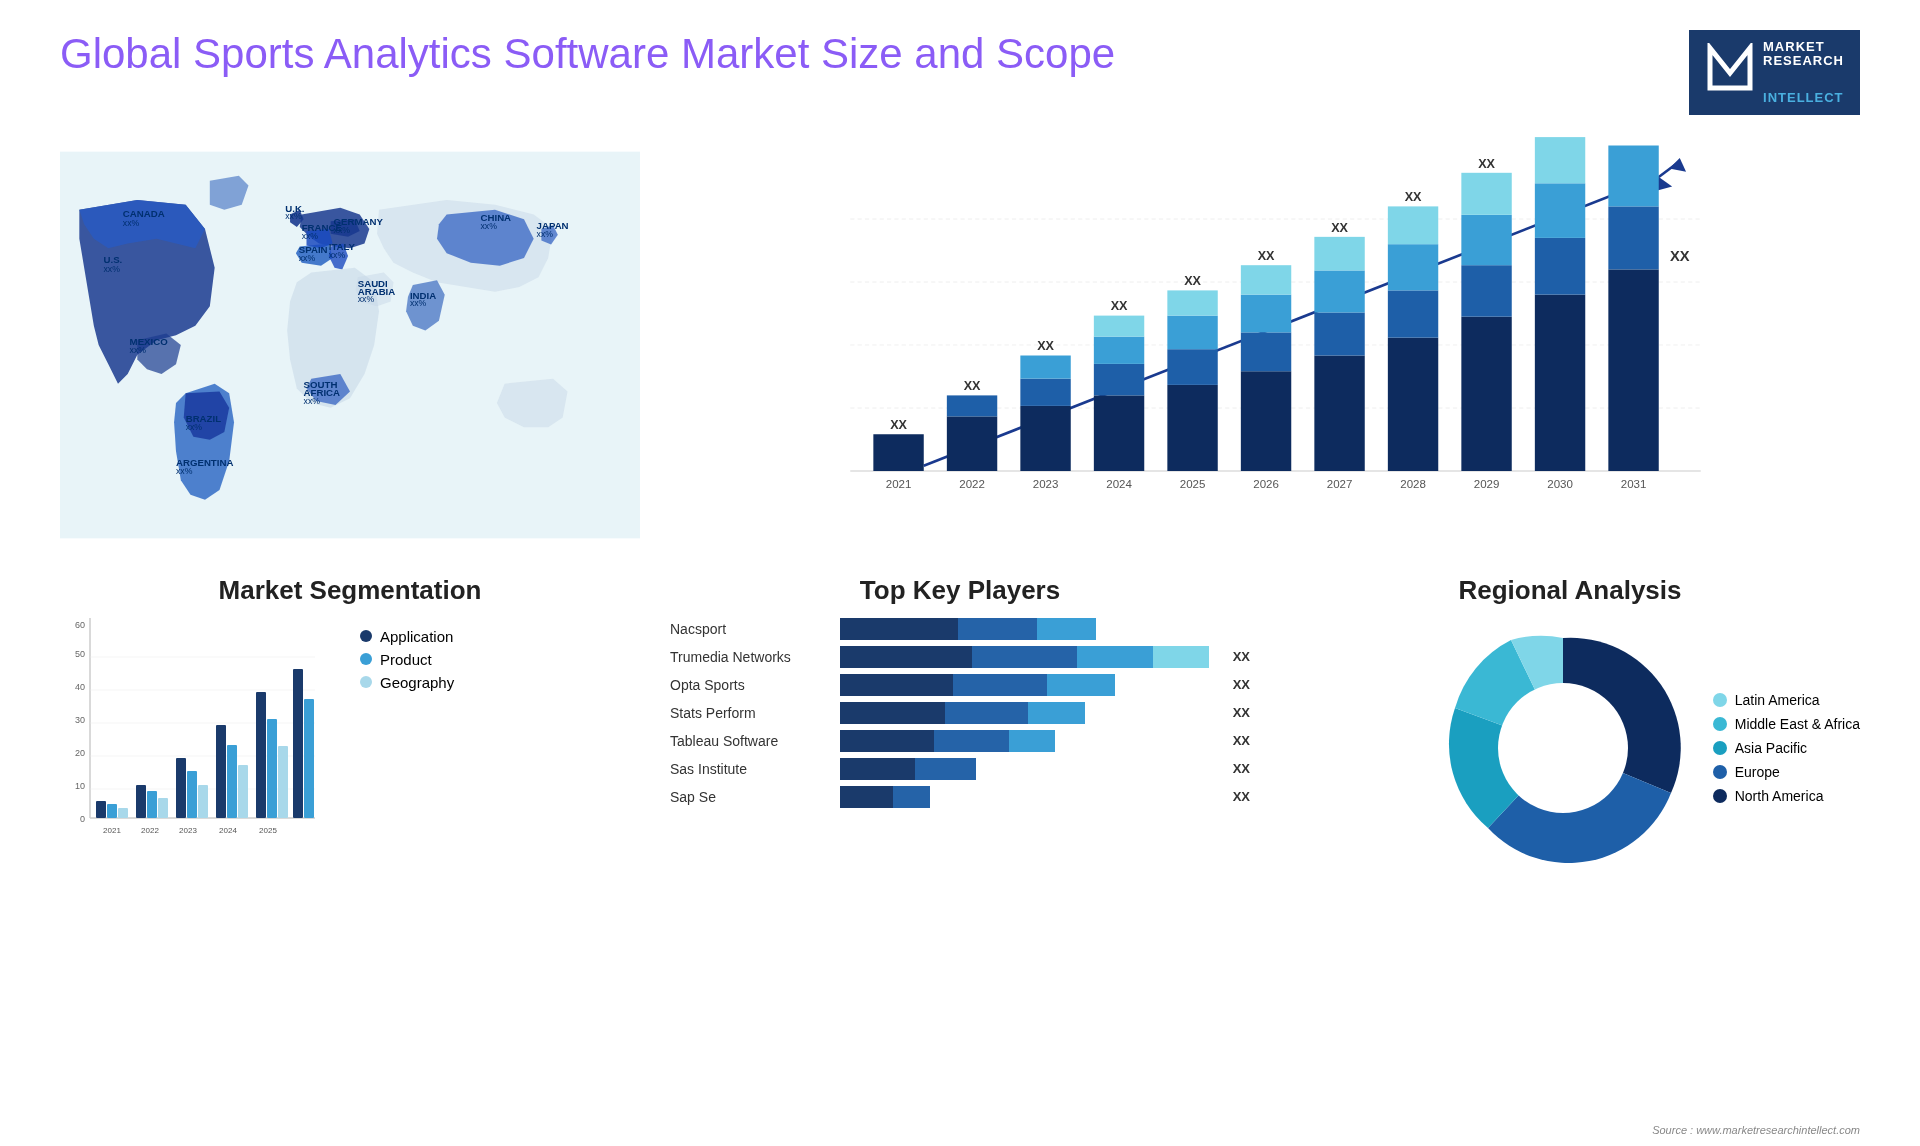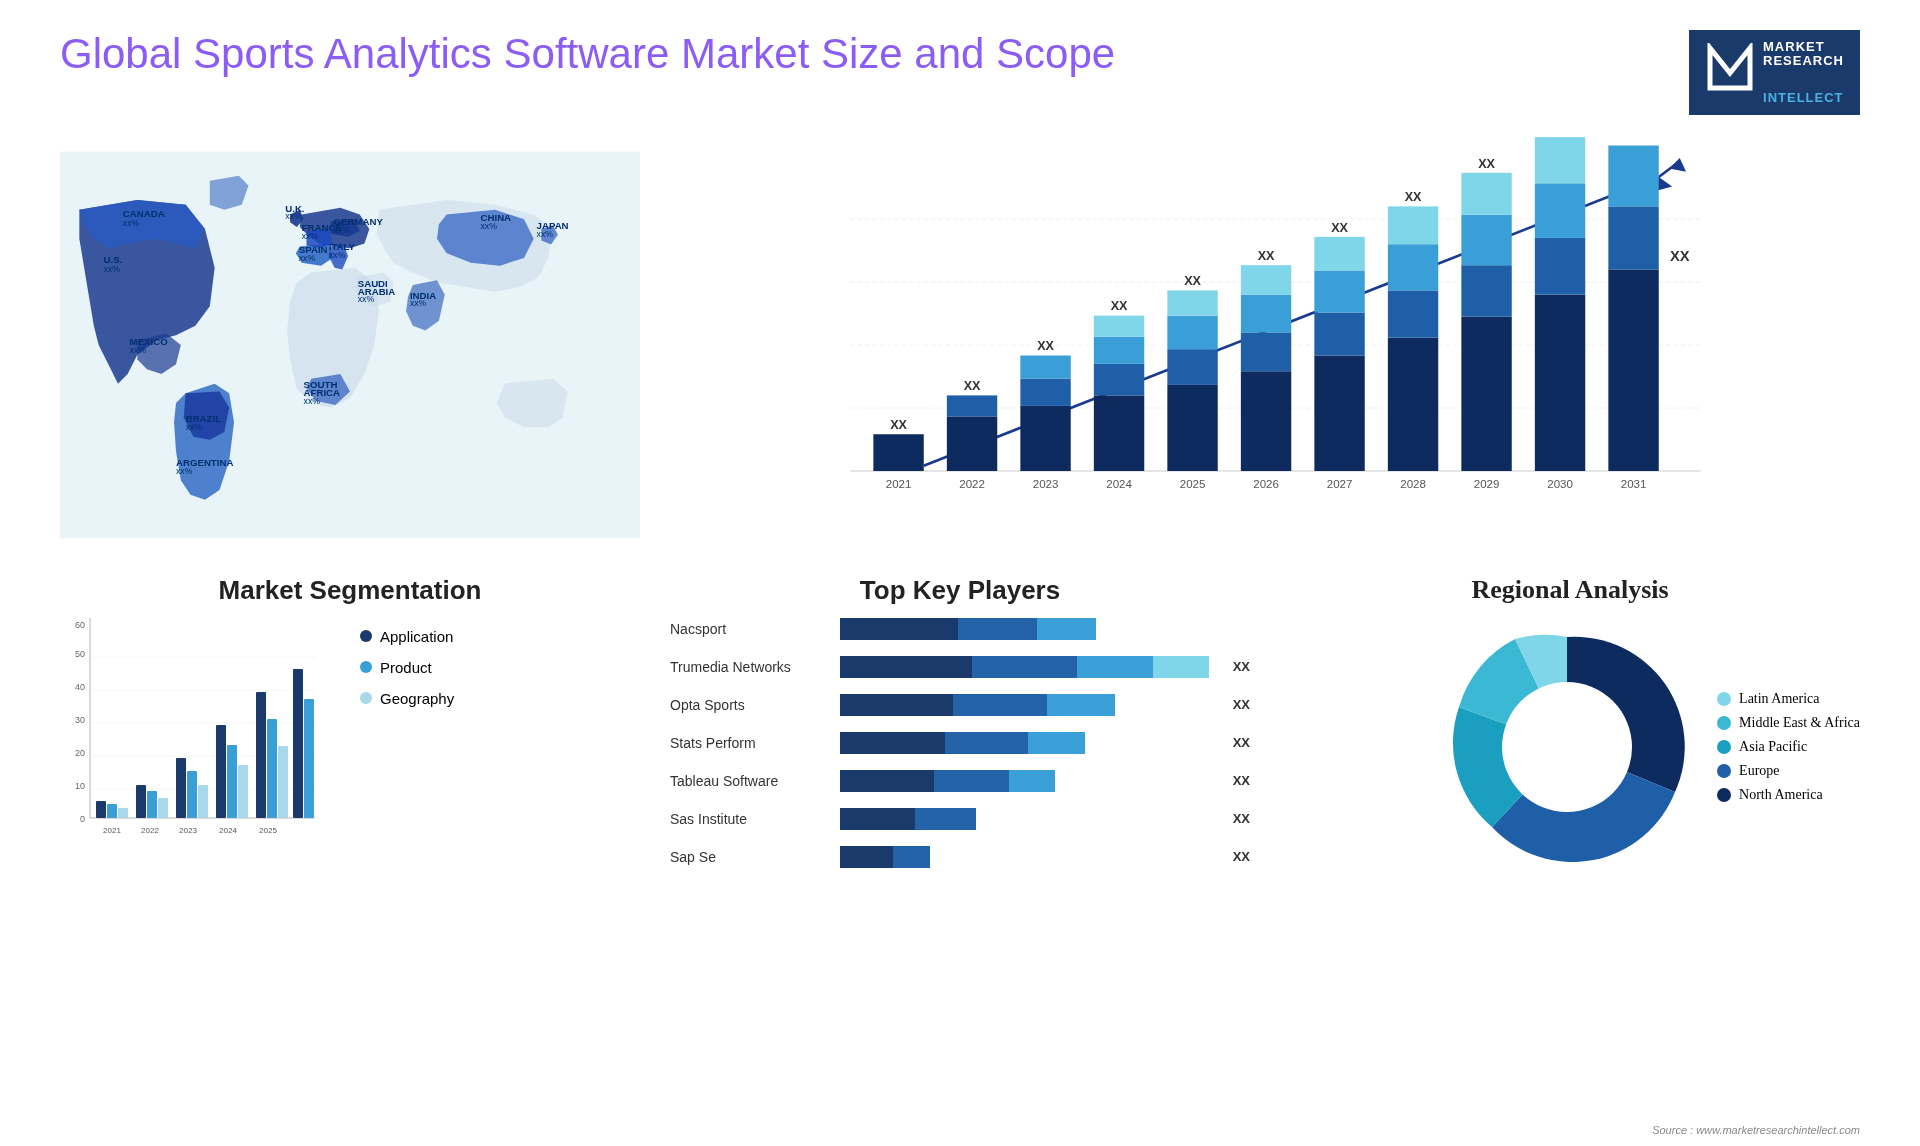--- a/index.html
+++ b/index.html
@@ -93,61 +93,60 @@
       grid-column: 1;
       grid-row: 2;
     }
     .key-players-section {
       grid-column: 2;
       grid-row: 2;
     }
     .regional-section {
       grid-column: 3;
       grid-row: 2;
-      font-family: Liberation Serif, serif;
     }
 
     .section-title {
       font-size: 26px;
       font-weight: 700;
       color: #222;
       margin-bottom: 12px;
       text-align: center;
     }
 
     
     .map-container {
       width: 100%;
       height: 420px;
       position: relative;
     }
     .seg-legend {
       display: flex;
       flex-direction: column;
-      gap: 14px;
+      gap: 6px;
       margin-top: 10px;
       padding-left: 30px;
     }
     .seg-legend-item {
       display: flex;
       align-items: center;
       gap: 8px;
       font-size: 15px;
     }
     .seg-legend-dot {
       width: 12px;
       height: 12px;
       border-radius: 50%;
     }
 
     
     .kp-list {
       display: flex;
       flex-direction: column;
-      gap: 16px;
+      gap: 6px;
       margin-top: 6px;
     }
     .kp-item {
       display: flex;
       align-items: center;
       gap: 10px;
     }
     .kp-label {
       font-size: 14px;
       color: #333;

